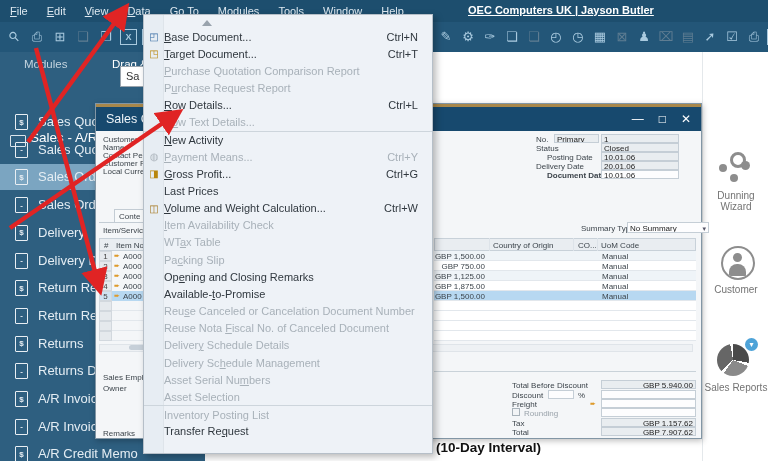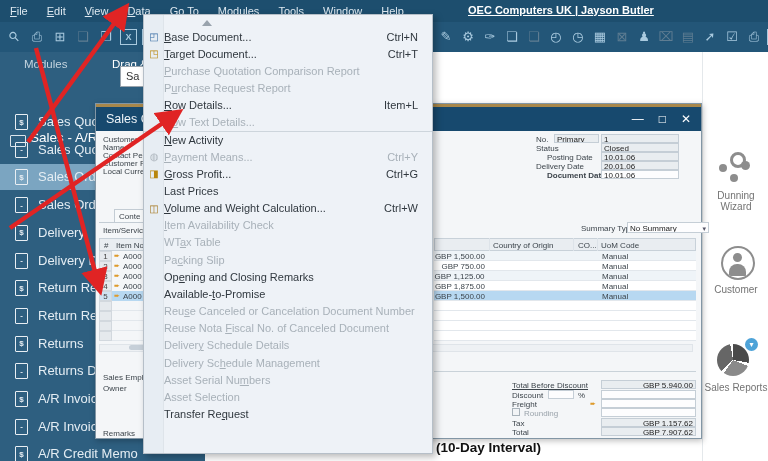--- a/index.html
+++ b/index.html
@@ -280,36 +280,36 @@
       <div class="wabs" style="left: 393px; top: 134px; width: 1px; height: 103px; background: rgb(221, 227, 233);"></div>
       <div class="wabs" style="left: 477px; top: 134px; width: 1px; height: 103px; background: rgb(221, 227, 233);"></div>
       <div class="wabs" style="left: 501px; top: 134px; width: 1px; height: 103px; background: rgb(221, 227, 233);"></div>
       <div class="wabs" style="left: 338px; top: 147px; width: 262px; height: 10px; background: rgb(239, 244, 248); border-bottom: 1px solid rgb(226, 231, 236);"></div>
       <div class="wl r" style="left: 338px; top: 148px; width: 51px;">GBP 1,500.00</div>
       <div class="wl" style="left: 506px; top: 148px;">Manual</div>
       <div class="wabs" style="left: 338px; top: 157px; width: 262px; height: 10px; background: rgb(255, 255, 255); border-bottom: 1px solid rgb(226, 231, 236);"></div>
       <div class="wl r" style="left: 338px; top: 158px; width: 51px;">GBP 750.00</div>
       <div class="wl" style="left: 506px; top: 158px;">Manual</div>
       <div class="wabs" style="left: 338px; top: 167px; width: 262px; height: 10px; background: rgb(239, 244, 248); border-bottom: 1px solid rgb(226, 231, 236);"></div>
-      <div class="wl r" style="left: 338px; top: 168px; width: 51px; text-align: center;">GBP 1,125.00</div>
+      <div class="wl r" style="left: 338px; top: 168px; width: 51px;">GBP 1,125.00</div>
       <div class="wl" style="left: 506px; top: 168px;">Manual</div>
       <div class="wabs" style="left: 338px; top: 177px; width: 262px; height: 10px; background: rgb(255, 255, 255); border-bottom: 1px solid rgb(226, 231, 236);"></div>
       <div class="wl r" style="left: 338px; top: 178px; width: 51px;">GBP 1,875.00</div>
       <div class="wl" style="left: 506px; top: 178px;">Manual</div>
       <div class="wabs" style="left: 338px; top: 187px; width: 262px; height: 10px; background: rgb(183, 216, 241); border-bottom: 1px solid rgb(226, 231, 236);"></div>
       <div class="wl r" style="left: 338px; top: 188px; width: 51px;">GBP 1,500.00</div>
       <div class="wl" style="left: 506px; top: 188px;">Manual</div>
       <div class="wabs" style="left: 338px; top: 197px; width: 262px; height: 10px; background: rgb(255, 255, 255); border-bottom: 1px solid rgb(226, 231, 236);"></div>
       <div class="wabs" style="left: 338px; top: 207px; width: 262px; height: 10px; background: rgb(255, 255, 255); border-bottom: 1px solid rgb(226, 231, 236);"></div>
       <div class="wabs" style="left: 338px; top: 217px; width: 262px; height: 10px; background: rgb(255, 255, 255); border-bottom: 1px solid rgb(226, 231, 236);"></div>
       <div class="wabs" style="left: 338px; top: 227px; width: 262px; height: 10px; background: rgb(255, 255, 255); border-bottom: 1px solid rgb(226, 231, 236);"></div>
       <div class="wabs" style="left: 3px; top: 240px; width: 594px; height: 8px; background: rgb(238, 241, 244); border: 1px solid rgb(223, 228, 233);"></div>
       <div class="wabs" style="left: 33px; top: 241px; width: 200px; height: 5px; background: rgb(198, 207, 216); border-radius: 3px;"></div>
       <div class="wabs" style="left: 338px; top: 267px; width: 262px; border-top: 1px solid rgb(201, 210, 217);"></div>
-      <div class="wl" style="left: 416px; top: 277px; text-decoration: underline;">Total Before Discount</div>
+      <div class="wl" style="left: 416px; top: 277px;">Total Before Discount</div>
       <div class="wbox r" style="left: 505px; top: 276px; width: 95px; height: 9px;">GBP 5,940.00</div>
       <div class="wl" style="left: 416px; top: 287px;">Discount</div>
       <div class="wbox white" style="left: 452px; top: 286px; width: 26px; height: 9px;"></div>
       <div class="wl" style="left: 482px; top: 287px;">%</div>
       <div class="wbox r white" style="left: 505px; top: 286px; width: 95px; height: 9px;"></div>
       <div class="wl" style="left: 416px; top: 296px;">Freight</div>
       <div class="wl orange" style="left: 494px; top: 296px; font-size: 7px;">➨</div>
       <div class="wbox r white" style="left: 505px; top: 295px; width: 95px; height: 9px;"></div>
       <div class="wabs" style="left: 416px; top: 304px; width: 8px; height: 8px; border: 1px solid rgb(168, 178, 186); background: rgb(242, 244, 246);"></div>
       <div class="wl" style="left: 428px; top: 305px; color: rgb(154, 163, 171);">Rounding</div>
@@ -340,21 +340,21 @@
           <div class="menu-sc">Ctrl+T</div>
         </div>
         <div class="menu-item dis">
           <span><u>P</u>urchase Quotation Comparison Report</span>
         </div>
         <div class="menu-item dis">
           <span>P<u>u</u>rchase Request Report</span>
         </div>
         <div class="menu-item">
           <span><u>R</u>ow Details...</span>
-          <div class="menu-sc">Item+L</div>
+          <div class="menu-sc">Ctrl+L</div>
         </div>
         <div class="menu-item dis">
           <span>R<u>o</u>w Text Details...</span>
         </div>
         <div class="menu-item sep">
           <span><u>N</u>ew Activity</span>
         </div>
         <div class="menu-item dis">
           <div class="menu-ico" style="color: rgb(174, 182, 189);">◍</div>
           <span><u>P</u>ayment Means...</span>
@@ -398,20 +398,23 @@
           <span>Deliver<u>y</u> Schedule Details</span>
         </div>
         <div class="menu-item dis">
           <span>Delivery Sc<u>h</u>edule Management</span>
         </div>
         <div class="menu-item dis">
           <span>Asset Serial Nu<u>m</u>bers</span>
         </div>
         <div class="menu-item dis">
           <span>Asset Selection</span>
+        </div>
+        <div class="menu-item dis sep">
+          <span>Inventory Posting List</span>
         </div>
         <div class="menu-item">
           <span>Transfer Re<u>q</u>uest</span>
         </div>
       </div>
   </div>
 
   <svg id="arrows" width="768" height="461">
     <defs>
       <marker id="ah" markerWidth="6" markerHeight="6" refX="4" refY="3" orient="auto">

